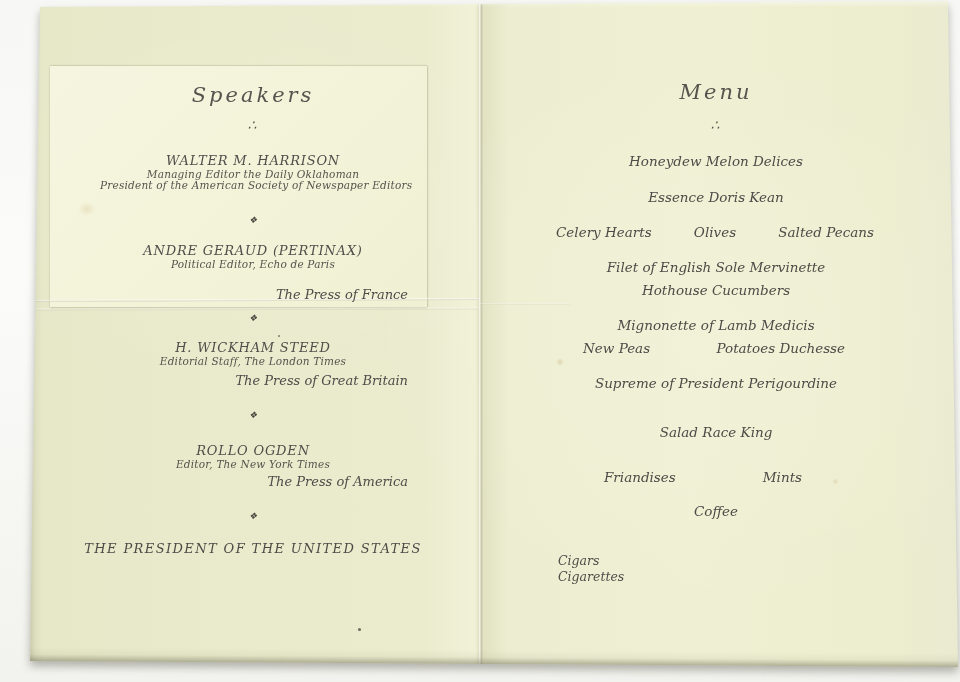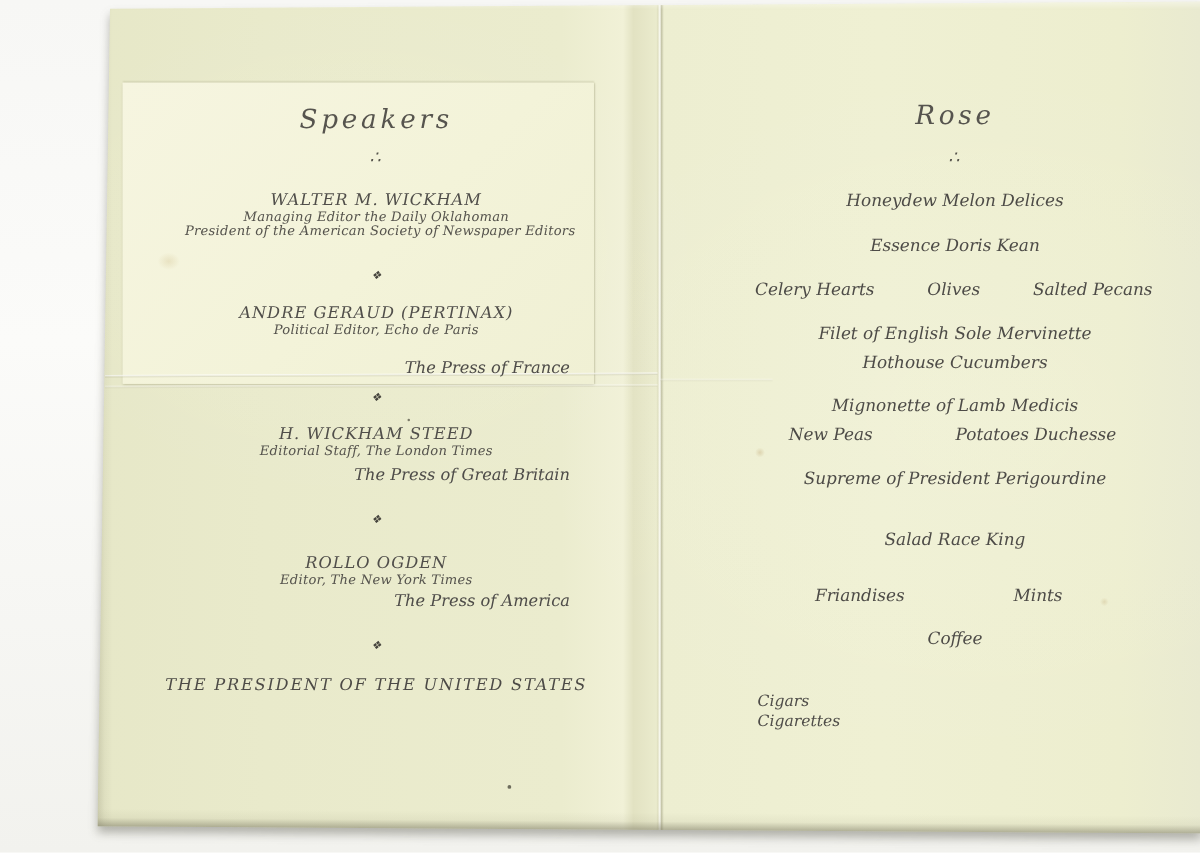--- a/index.html
+++ b/index.html
@@ -10,21 +10,20 @@
   }
   .stage{position:relative;width:960px;height:682px;background:linear-gradient(180deg,#f7f7f5 0%,#fbfbf9 40%,#f2f2ee 100%);}
   .paper-wrap{position:absolute;inset:0;filter:drop-shadow(0 5px 4px rgba(70,70,58,.38));}
   .paper{
     position:absolute;inset:0;
     clip-path:polygon(40px 7px,948px 1px,958px 667px,30px 661px);
     background:
       radial-gradient(ellipse 420px 300px at 240px 200px,rgba(255,255,255,.10),transparent 70%),
       radial-gradient(ellipse 500px 380px at 730px 330px,rgba(255,255,250,.12),transparent 75%),
       linear-gradient(90deg,#e6e7c7 0%,#e9eacb 18%,#ebecce 44%,#f1f1d7 49.4%,#e2e2c2 50.3%,#edeed1 53%,#eff0d3 72%,#edeecf 93%,#e9ead0 100%);
-    margin-left: 48px;
   }
   
   .edge-bottom{position:absolute;left:26px;top:650px;width:934px;height:16px;transform:rotate(.38deg);
     background:linear-gradient(180deg,transparent 0%,rgba(150,148,120,.10) 45%,rgba(120,118,95,.42) 78%,rgba(96,94,76,.55) 100%);}
   .edge-left{position:absolute;left:28px;top:6px;width:14px;height:660px;
     background:linear-gradient(90deg,rgba(120,118,92,.30),rgba(150,148,120,.10) 55%,transparent 100%);}
   .edge-top{position:absolute;left:38px;top:0;width:912px;height:9px;
     background:linear-gradient(180deg,rgba(255,255,255,.5),transparent 80%);}
   
   .fold{position:absolute;left:477px;top:0;width:6px;height:682px;
@@ -72,21 +71,21 @@
       <div class="stain" style="left:832px;top:478px;width:7px;height:7px;background:radial-gradient(rgba(175,140,80,.22),transparent 70%);"></div>
       <div class="speck" style="left:358px;top:628px;width:3px;height:3px;background:#6d6c5c;"></div>
       <div class="speck" style="left:278px;top:335px;width:2px;height:2px;background:#7b7a68;"></div>
       <div class="edge-left"></div>
       <div class="edge-top"></div>
       <div class="edge-bottom"></div>
 
       <div class="t c title" style="left:128px;top:83px;width:250px;">Speakers</div>
       <div class="t c orn" style="left:128px;top:117px;width:250px;">∴</div>
 
-      <div class="t c name" style="left:100px;top:153px;width:306px;">WALTER M. WICKHAM</div>
+      <div class="t c name" style="left:100px;top:153px;width:306px;">WALTER M. HARRISON</div>
       <div class="t c role" style="left:100px;top:168px;width:306px;">Managing Editor the Daily Oklahoman</div>
       <div class="t c role" style="left:100px;top:179px;width:306px;">President of the American Society of Newspaper Editors</div>
 
       <div class="t c divorn" style="left:128px;top:215px;width:250px;">❖</div>
 
       <div class="t c name" style="left:100px;top:243px;width:306px;">ANDRE GERAUD (PERTINAX)</div>
       <div class="t c role" style="left:100px;top:258px;width:306px;">Political Editor, Echo de Paris</div>
       <div class="t r press" style="left:150px;top:287px;width:258px;">The Press of France</div>
 
       <div class="t c divorn" style="left:128px;top:313px;width:250px;">❖</div>
@@ -98,21 +97,21 @@
       <div class="t c divorn" style="left:128px;top:410px;width:250px;">❖</div>
 
       <div class="t c name" style="left:100px;top:443px;width:306px;">ROLLO OGDEN</div>
       <div class="t c role" style="left:100px;top:458px;width:306px;">Editor, The New York Times</div>
       <div class="t r press" style="left:150px;top:474px;width:258px;">The Press of America</div>
 
       <div class="t c divorn" style="left:128px;top:511px;width:250px;">❖</div>
 
       <div class="t c closing" style="left:78px;top:541px;width:350px;">THE PRESIDENT OF THE UNITED STATES</div>
 
-      <div class="t c title" style="left:606px;top:80px;width:220px;">Rose</div>
+      <div class="t c title" style="left:606px;top:80px;width:220px;">Menu</div>
       <div class="t c orn" style="left:606px;top:117px;width:220px;">∴</div>
 
       <div class="t c mi" style="left:566px;top:153px;width:300px;">Honeydew Melon Delices</div>
       <div class="t c mi" style="left:566px;top:189px;width:300px;">Essence Doris Kean</div>
 
       <div class="row" style="left:556px;top:224px;width:318px;">
         <span>Celery Hearts</span>
         <span>Olives</span>
         <span>Salted Pecans</span>
       </div>

